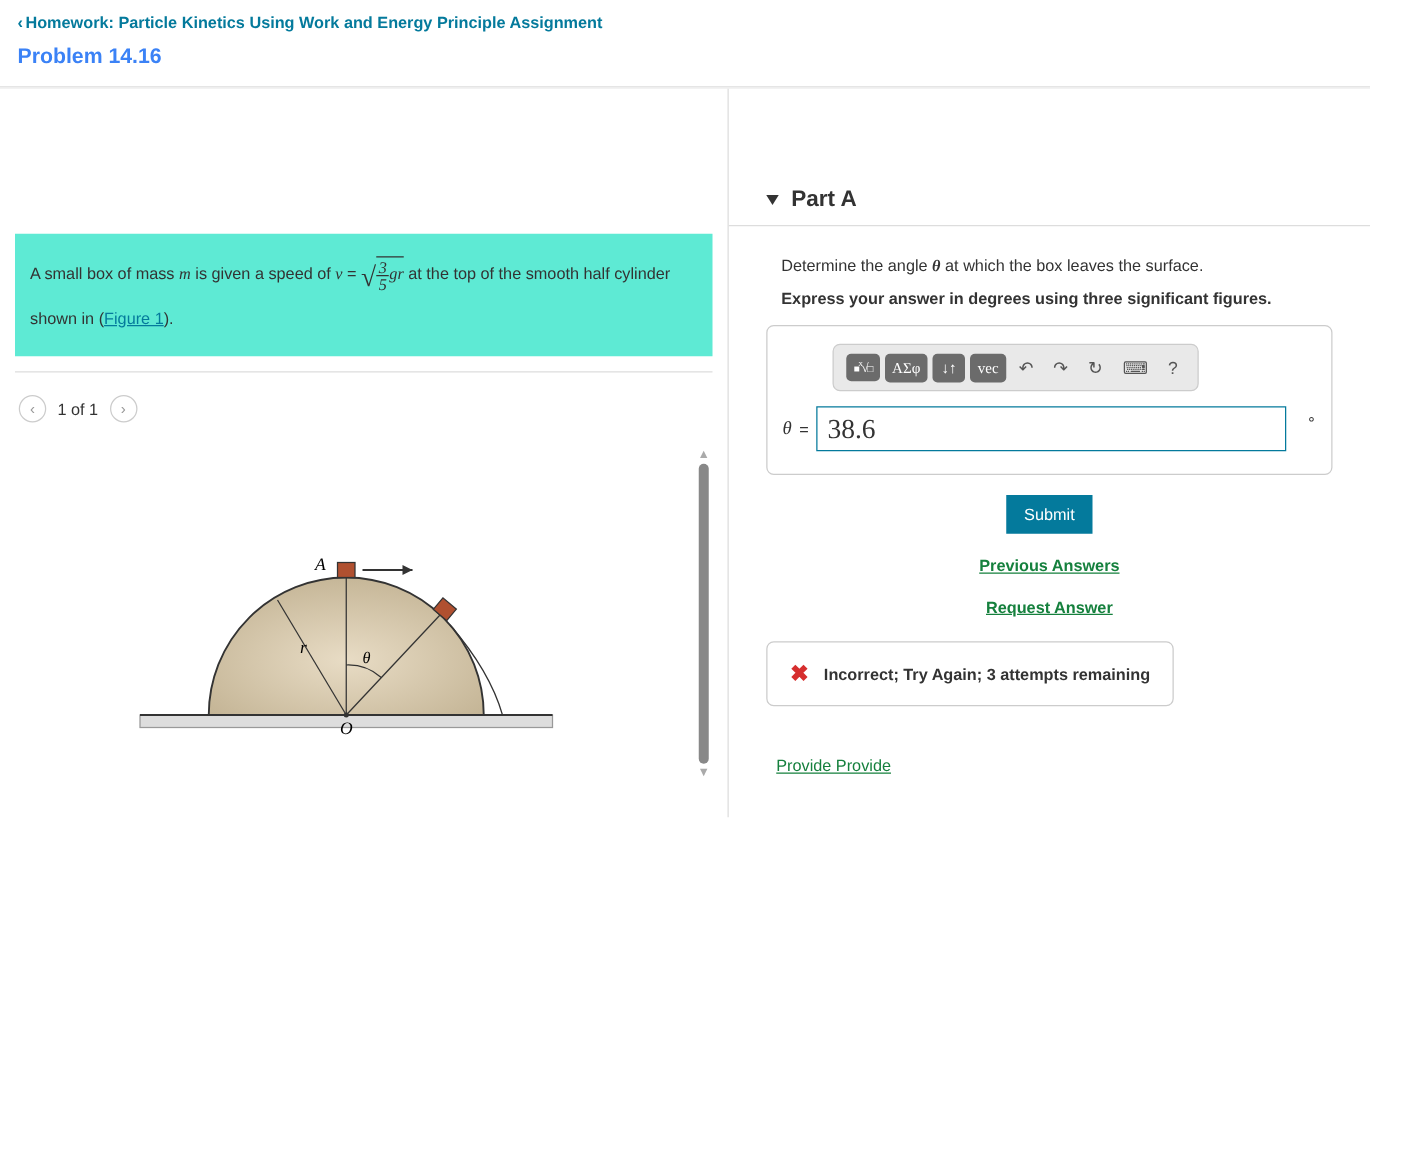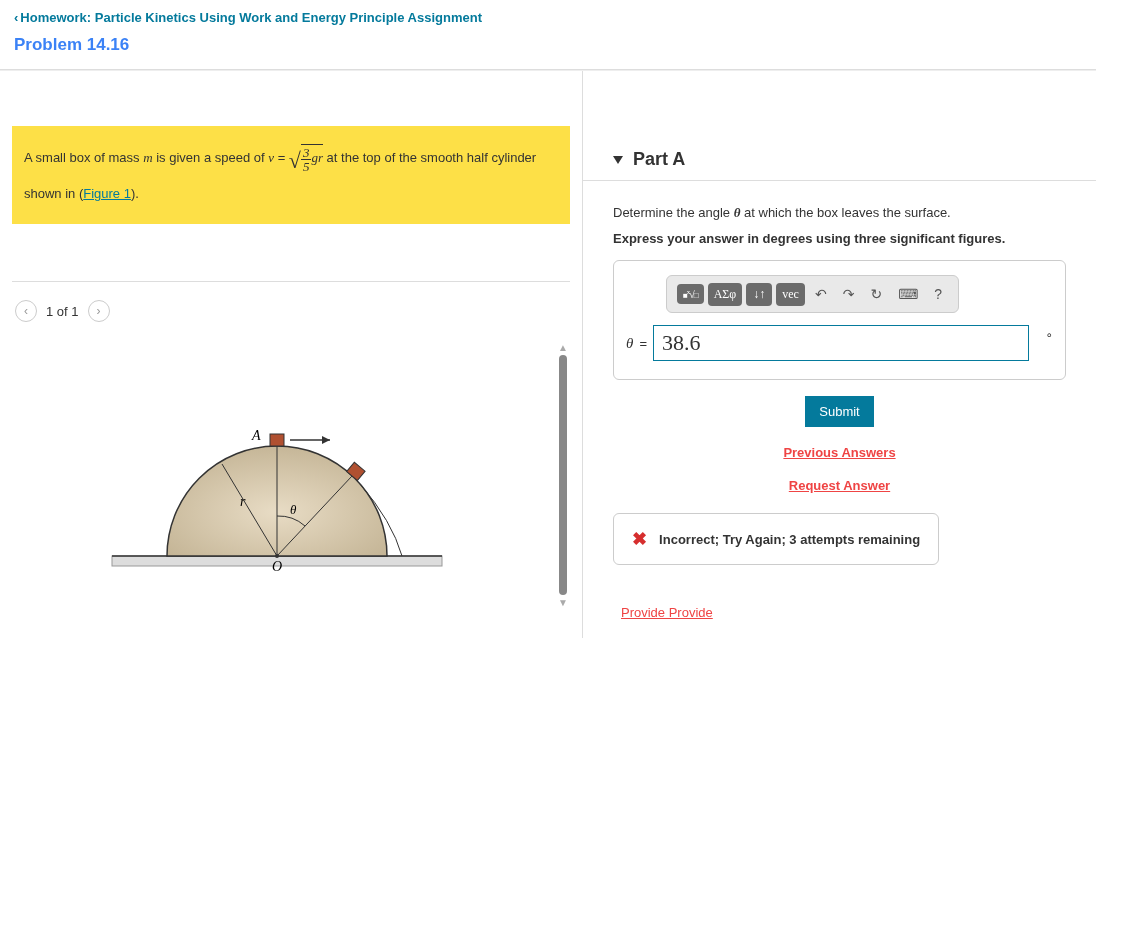--- a/index.html
+++ b/index.html
@@ -36,22 +36,22 @@
     width: 583px;
     border-right: 1px solid #ddd;
     display: flex;
     flex-direction: column;
   }
   .right {
     flex: 1;
     padding: 0;
   }
   .prompt-block {
-    margin: 55px 12px 12px 12px;
-    background: #fde047;
+    margin: 116px 12px 12px 12px;
+    background: #5eead4;
     padding: 14px 12px 18px;
     font-size: 13px;
     line-height: 1.9;
   }
   .fig-link { color: #047a9c; text-decoration: underline; }
   .math { font-family: 'Times New Roman', serif; font-style: italic; }
   .sqrt-sym { font-style: normal; font-size: 22px; vertical-align: -6px; }
   .overline { border-top: 1px solid #333; padding-top:1px;}
   .left-spacer { flex: 1; }
   .figure-section {
@@ -106,21 +106,21 @@
     gap: 10px;
   }
   .tri-down {
     width: 0; height: 0;
     border-left: 5px solid transparent;
     border-right: 5px solid transparent;
     border-top: 8px solid #333;
   }
   .part-title { font-weight: bold; font-size: 18px; }
   .part-body { padding: 18px 30px; }
-  .inst { margin: 6px 0; font-size: 13px; }
+  .inst { margin: 6px 12px; font-size: 13px; }
   .inst.bold { font-weight: bold; margin-top: 10px; }
   .answer-box {
     border: 1px solid #ccc;
     border-radius: 6px;
     margin-top: 14px;
     padding: 14px 12px 18px;
   }
   .toolbar {
     display: inline-flex;
     align-items: center;
@@ -175,21 +175,21 @@
     flex-direction: column;
   }
   .submit-btn {
     background: #047a9c;
     color: #fff;
     border: none;
     padding: 8px 14px;
     font-size: 13px;
     cursor: pointer;
   }
-  .link { color: #ef4444; text-decoration: underline; font-weight: bold; font-size: 13px; cursor: pointer; }
+  .link { color: #15803d; text-decoration: underline; font-weight: bold; font-size: 13px; cursor: pointer; }
   .feedback-box {
     border: 1px solid #ccc;
     border-radius: 6px;
     padding: 14px 18px;
     margin-top: 20px;
     display: inline-flex;
     align-items: center;
     gap: 12px;
     font-weight: bold;
     font-size: 13px;

